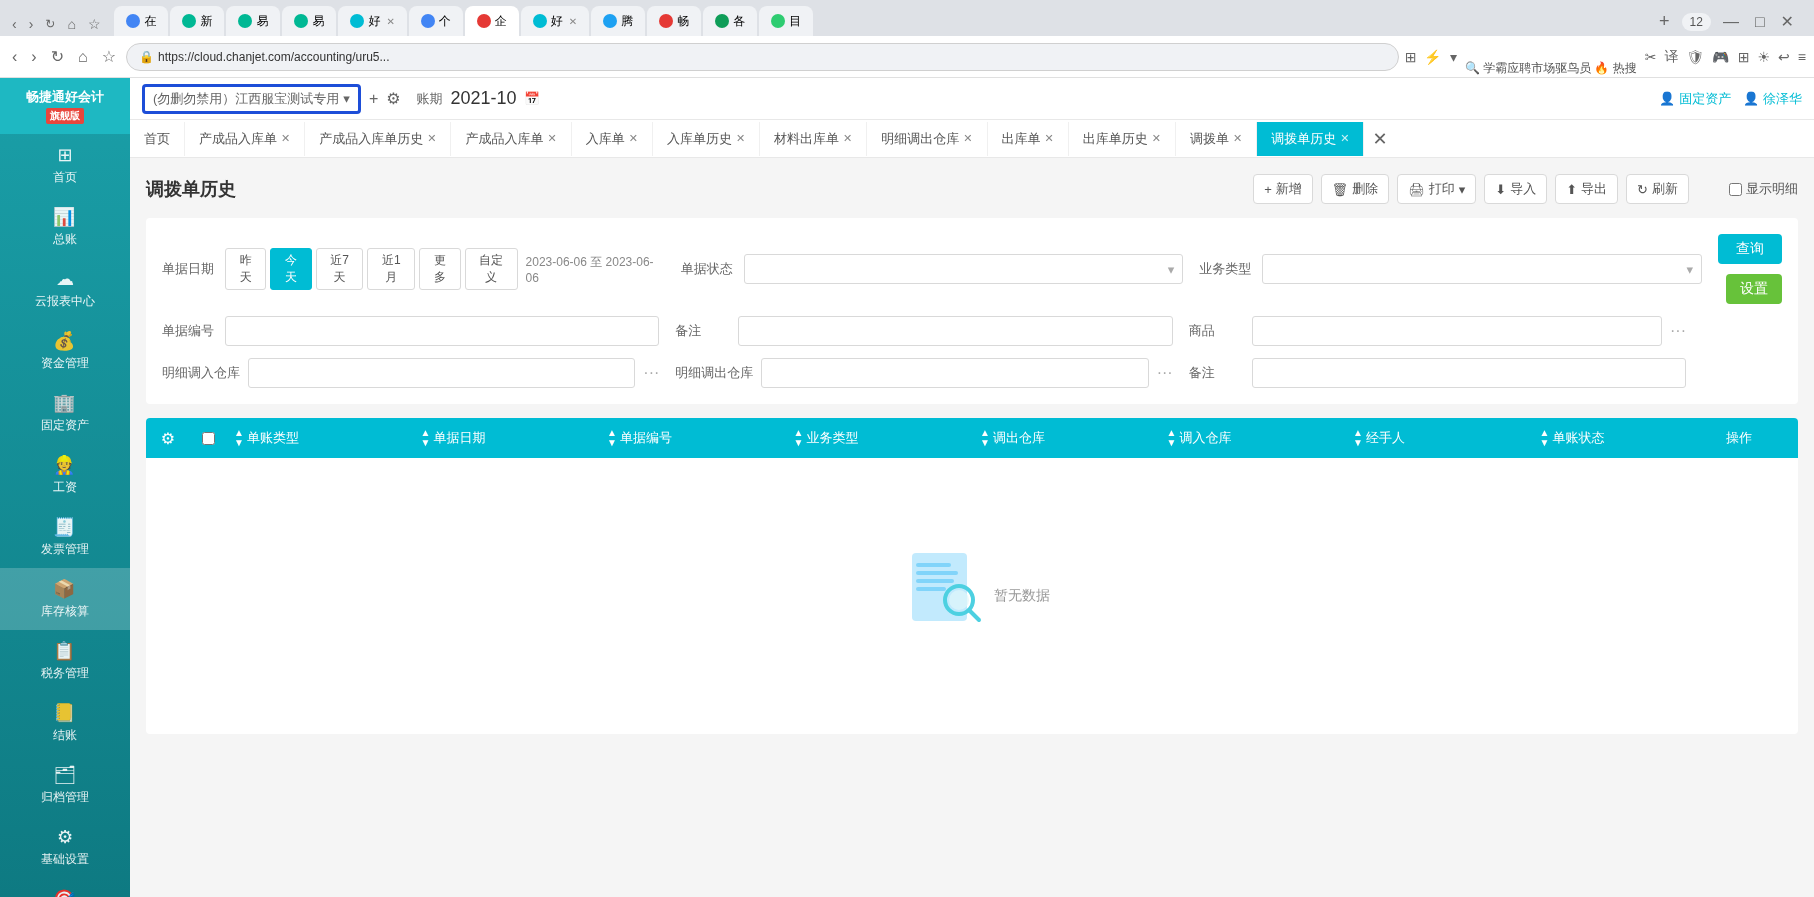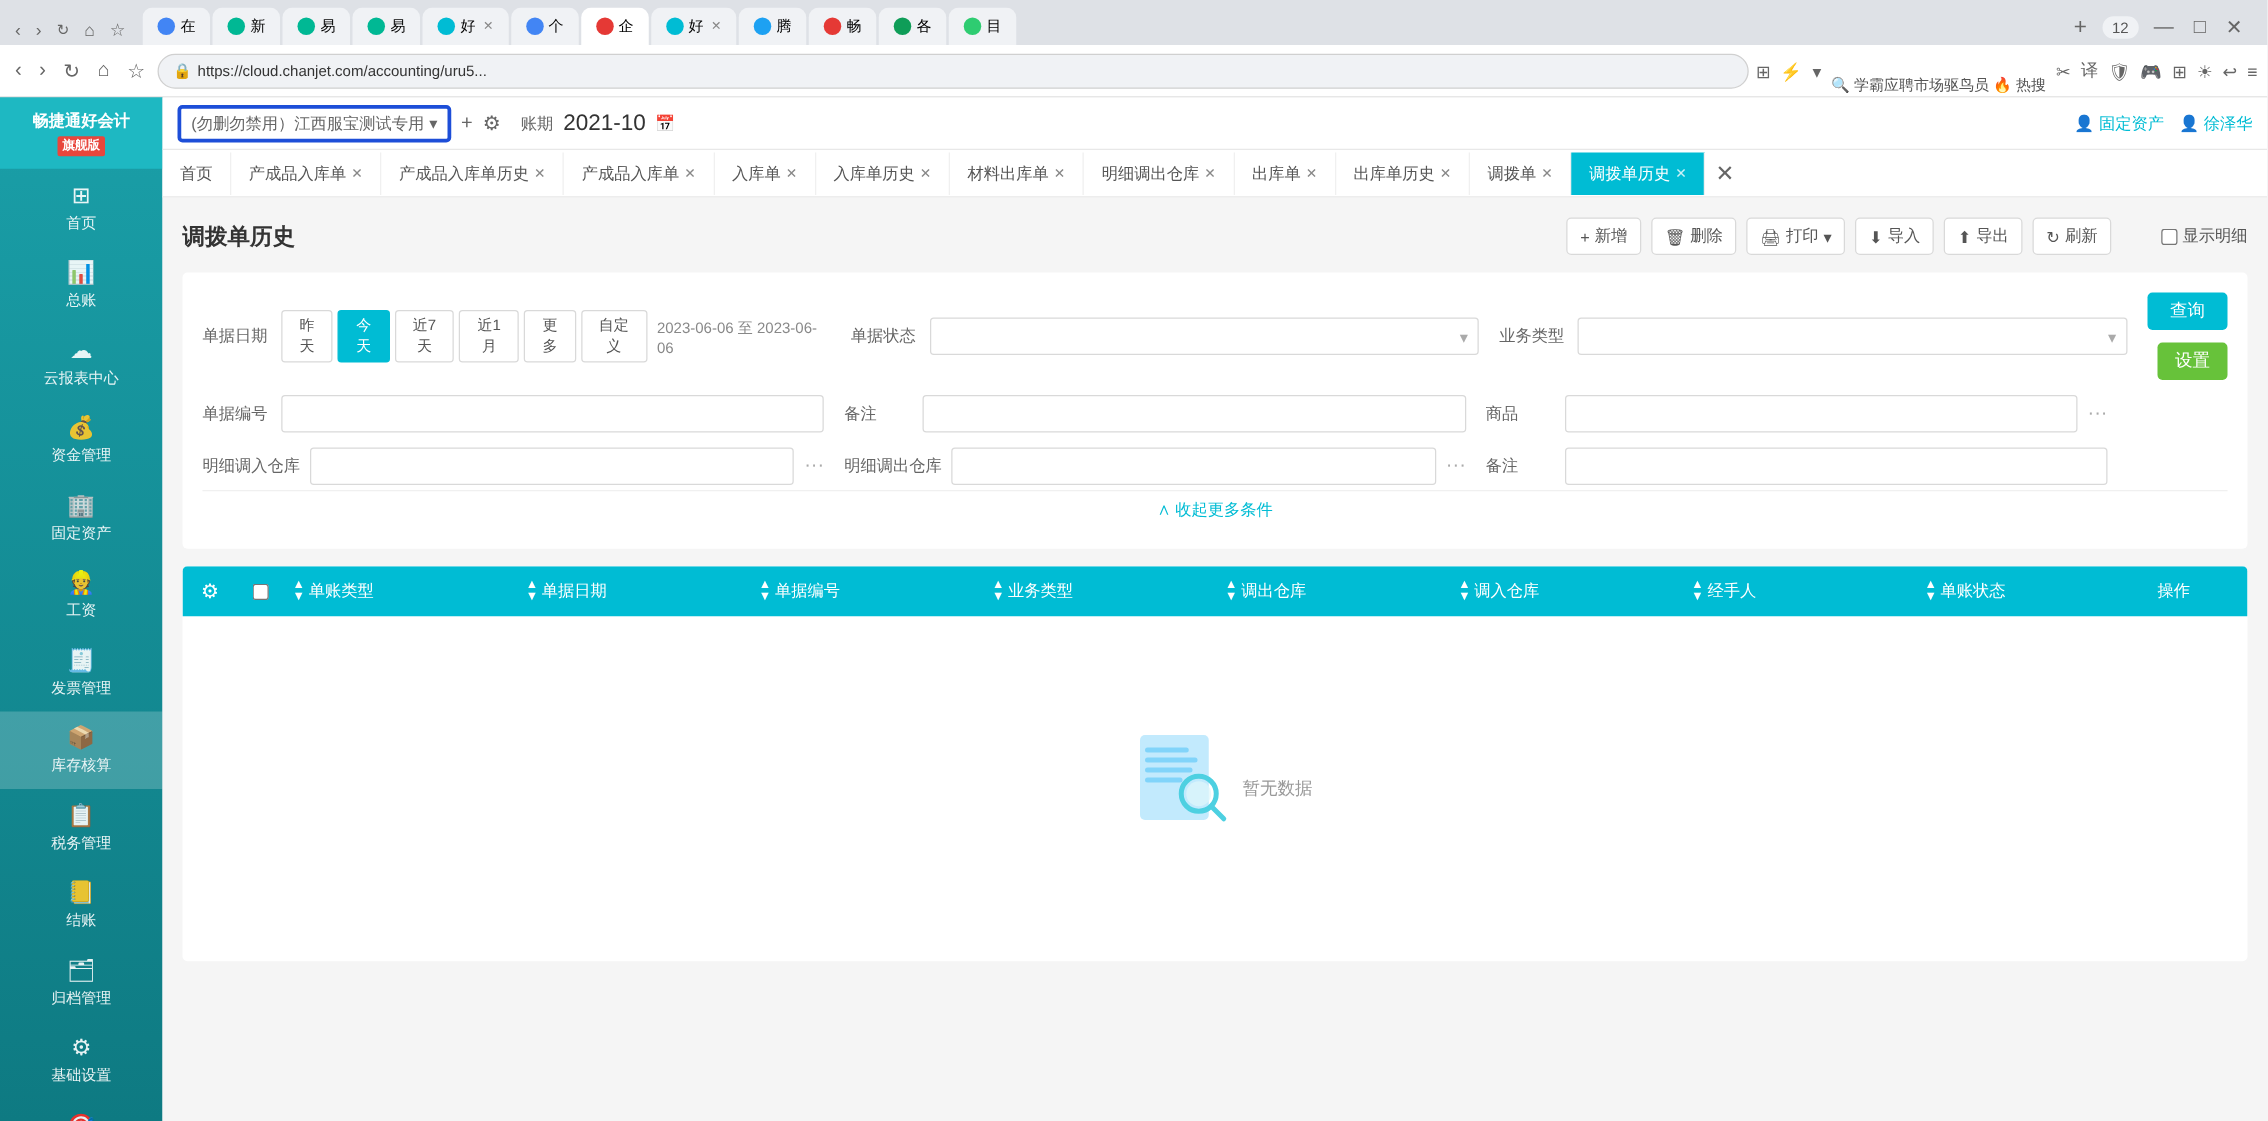--- a/index.html
+++ b/index.html
@@ -434,24 +434,20 @@
             <input class="filter-input" type="text" style="flex: 1 1 0%;">
             <span class="filter-dots">···</span>
           </div>
           <div style="display:flex; align-items:center; gap:8px; flex:2;">
             <span class="filter-label">备注</span>
             <input class="filter-input" type="text" style="">
           </div>
           <div style="width:80px;"></div>
         </div>
 
-        <div class="collapse-bar">
-          <span>∧</span>
-          <span>收起更多条件</span>
-        </div>
       </div>
 
       <div class="table-container">
         <div class="table-header">
           <div class="th-gear">⚙</div>
           <div class="th-checkbox">
             <input type="checkbox" style="">
           </div>
           <div class="th-cell">
             <span class="th-sort">

